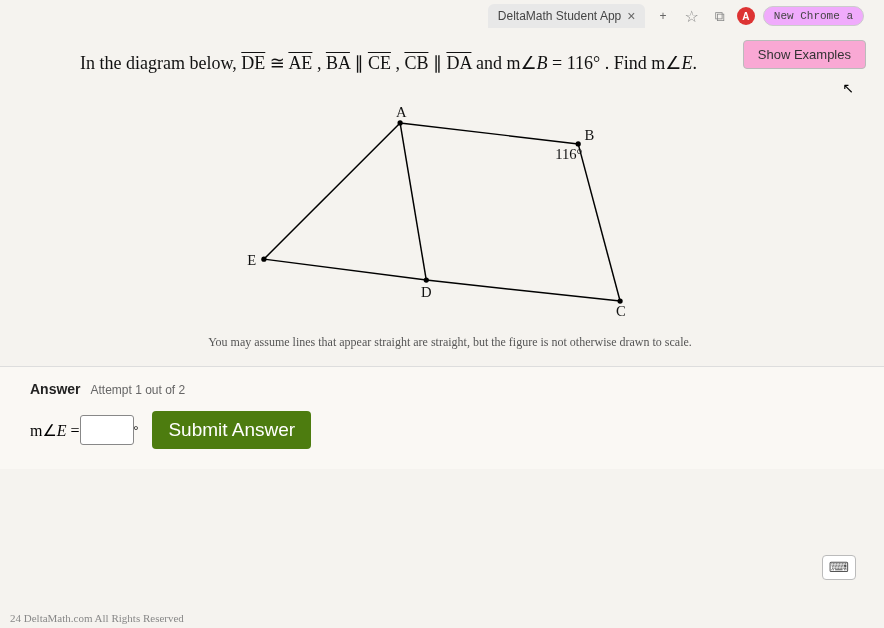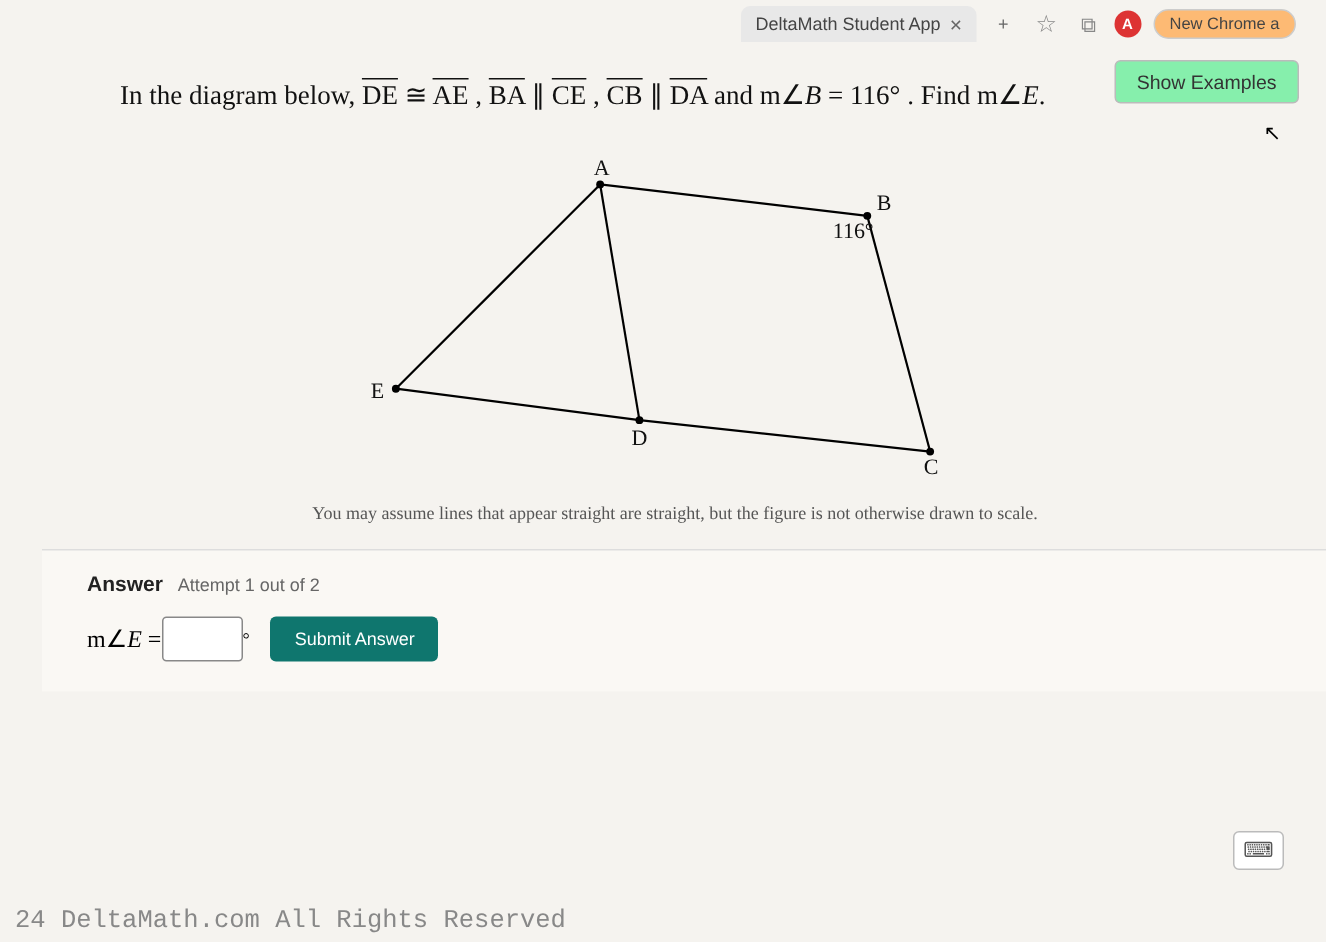--- a/index.html
+++ b/index.html
@@ -35,36 +35,37 @@
     .plus-tab { padding: 2px 6px; color: #666; }
     .icon-star { color: #888; font-size: 16px; padding: 0 4px; }
     .icon-box { color: #888; font-size: 14px; padding: 0 4px; }
     .avatar {
       width: 18px; height: 18px; border-radius: 50%;
       background: #d33; color: #fff; font-size: 10px;
       display: flex; align-items: center; justify-content: center;
       font-weight: bold;
     }
     .new-chrome {
-      background: #fdba74;
+      background: #f0abfc;
       border: 1px solid #ccc;
       border-radius: 14px;
       padding: 3px 10px;
       font-size: 11px;
+      font-family: Liberation Mono, monospace;
     }
     .show-examples-btn {
       position: absolute;
       top: 40px;
       right: 18px;
       border: 1px solid #bbb;
       border-radius: 4px;
       padding: 6px 14px;
       font-family: Arial, sans-serif;
       font-size: 13px;
-      background: #86efac;
+      background: #f9a8d4;
       color: #333;
       cursor: pointer;
     }
     .question {
       padding: 50px 40px 10px 80px;
       font-size: 18px;
       line-height: 1.5;
       color: #111;
     }
     .overline { text-decoration: overline; }
@@ -85,21 +86,20 @@
       text-align: center;
       font-size: 12px;
       color: #555;
       padding: 8px 40px 16px;
       margin-left: 16px;
     }
     .answer-section {
       border-top: 1px solid #ddd;
       background: #faf8f4;
       padding: 14px 30px 20px 30px;
-      margin-left: 28px;
     }
     .answer-head {
       font-family: Arial, sans-serif;
       font-size: 14px;
       color: #222;
       margin-bottom: 14px;
     }
     .answer-head .bold { font-weight: bold; }
     .attempt { font-size: 12px; color: #666; margin-left: 6px; }
     .answer-row {
@@ -112,48 +112,48 @@
       width: 54px;
       height: 30px;
       border: 1px solid #888;
       border-radius: 3px;
       font-size: 14px;
       padding: 2px 4px;
       text-align: center;
     }
     .deg { font-size: 12px; vertical-align: super; }
     .submit-btn {
-      background: #0f766e;
+      background: #4d7c0f;
       color: #fff;
       border: none;
       border-radius: 4px;
       padding: 8px 16px;
-      font-size: 12px;
+      font-size: 19px;
       font-family: Arial, sans-serif;
       cursor: pointer;
       margin-left: 14px;
     }
     .keyboard-icon {
       position: absolute;
       bottom: 48px;
       right: 28px;
       border: 1px solid #bbb;
       border-radius: 4px;
       padding: 3px 6px;
       font-size: 14px;
       color: #555;
       background: #fff;
     }
     .footer {
       position: absolute;
       bottom: 4px;
       left: 10px;
-      font-size: 17px;
+      font-size: 11px;
       color: #888;
-      font-family: Liberation Mono, monospace;
+      font-family: Liberation Serif, serif;
     }
     .cursor-arrow {
       position: absolute;
       top: 80px;
       right: 30px;
       font-size: 14px;
       color: #000;
     }
   </style>
 </head>

